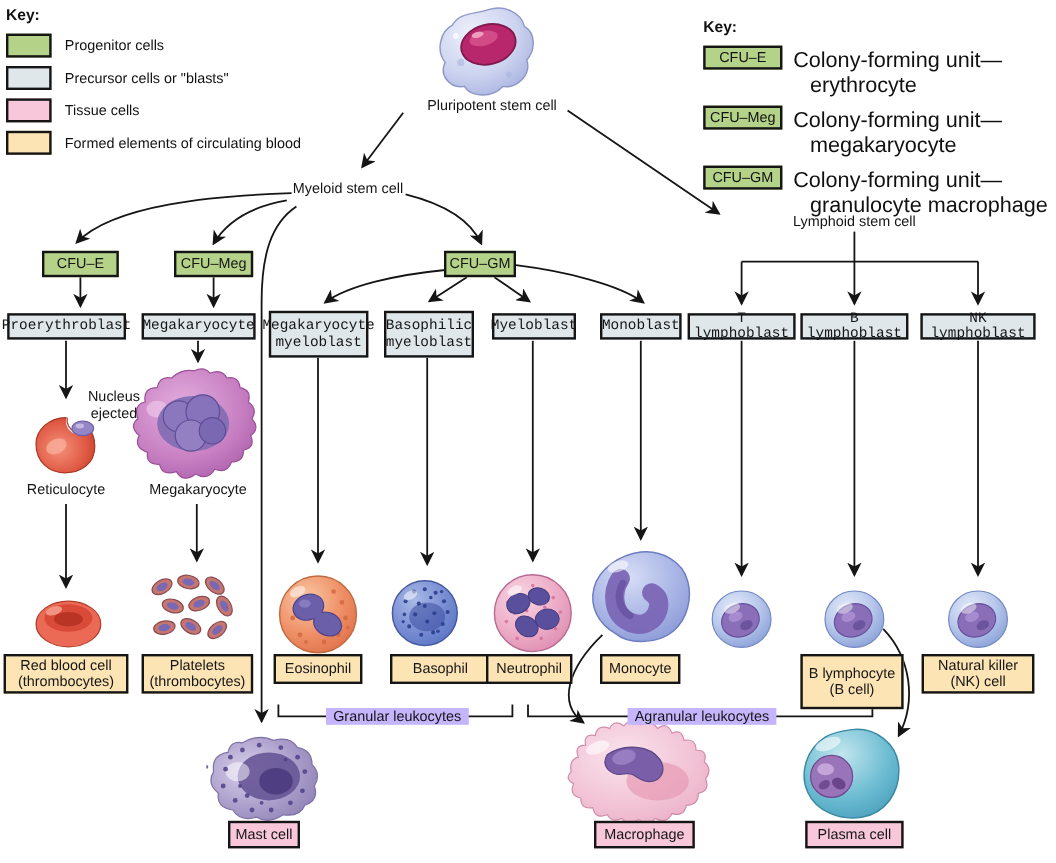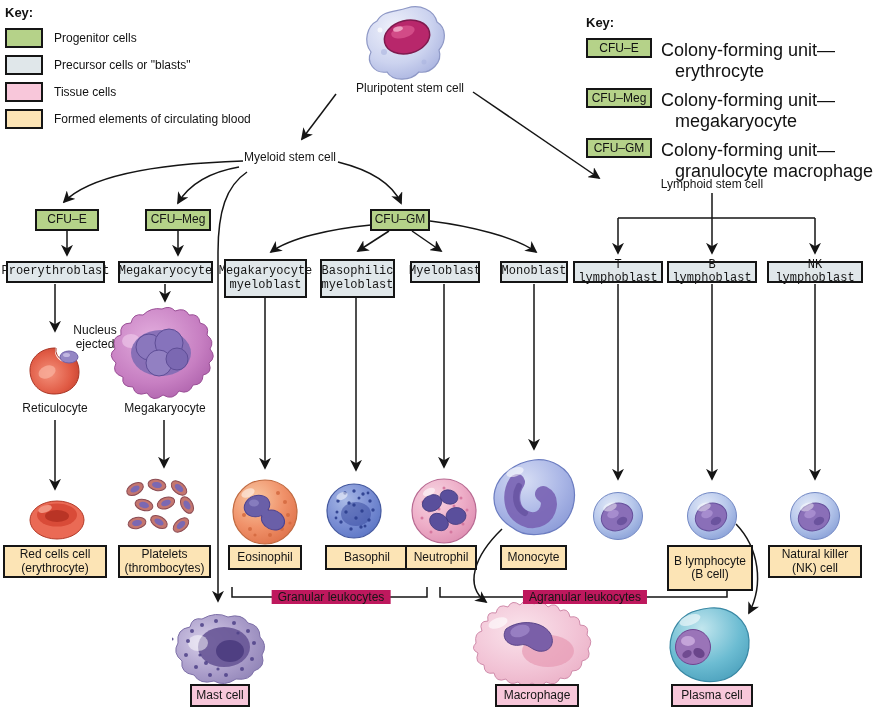--- a/index.html
+++ b/index.html
@@ -13,21 +13,21 @@
     position:absolute; box-sizing:border-box; border:2px solid #151515;
     display:flex; align-items:center; justify-content:center; text-align:center;
     font-size:12px; line-height:1.12; color:#151515; padding:1px 2px;
   }
   .progenitor { background:#b5d289; }
   .precursor  { background:#e0e7ea;font-family:Liberation Mono, monospace; }
   .formed     { background:#fce4b5; }
   .tissue     { background:#f8c7da; }
   .plain { position:absolute; font-size:12px; color:#151515; text-align:center; line-height:1.15; }
   .group-label {
-    position:absolute; transform:translateX(-50%); background:#be185d;
+    position:absolute; transform:translateX(-50%); background:#c4b5fd;
     padding:0 6px; font-size:12px; color:#151515; white-space:nowrap;
   }
   
   .key { position:absolute; }
   .key-title { font-weight:bold; font-size:13px; margin-bottom:8px; }
   .key-row { display:flex; align-items:center; gap:11px; margin-bottom:7px; }
   .swatch { width:38px; height:20px; border:2px solid #151515; box-sizing:border-box; flex:0 0 auto; }
   .sw-progenitor { background:#b5d289; }
   .sw-precursor  { background:#e0e7ea; }
   .sw-formed     { background:#fce4b5; }
@@ -419,21 +419,21 @@
   <div class="node precursor" style="left:410px;top:261px;width:70px;height:22px">Myeloblast</div>
   <div class="node precursor" style="left:500px;top:261px;width:68px;height:22px">Monoblast</div>
   <div class="node precursor" style="left:573px;top:261px;width:90px;height:22px">T lymphoblast</div>
   <div class="node precursor" style="left:667px;top:261px;width:90px;height:22px">B lymphoblast</div>
   <div class="node precursor" style="left:767px;top:261px;width:96px;height:22px">NK lymphoblast</div>
 
   <div class="plain" style="left:64px;top:324px;width:62px">Nucleus ejected</div>
   <div class="plain" style="left:9px;top:402px;width:92px">Reticulocyte</div>
   <div class="plain" style="left:115px;top:402px;width:100px">Megakaryocyte</div>
 
-  <div class="node formed" style="left:3px;top:545px;width:104px;height:33px">Red cells cell (erythrocyte)</div>
+  <div class="node formed" style="left:3px;top:545px;width:104px;height:33px">Red blood cell (thrombocytes)</div>
   <div class="node formed" style="left:118px;top:545px;width:93px;height:33px">Platelets (thrombocytes)</div>
   <div class="node formed" style="left:228px;top:545px;width:74px;height:25px">Eosinophil</div>
   <div class="node formed" style="left:325px;top:545px;width:84px;height:25px">Basophil</div>
   <div class="node formed" style="left:405px;top:545px;width:72px;height:25px">Neutrophil</div>
   <div class="node formed" style="left:500px;top:545px;width:67px;height:25px">Monocyte</div>
   <div class="node formed" style="left:667px;top:545px;width:86px;height:46px">B lymphocyte (B cell)</div>
   <div class="node formed" style="left:768px;top:545px;width:94px;height:33px">Natural killer (NK) cell</div>
 
   <div class="group-label" style="left:331px;top:590px">Granular leukocytes</div>
   <div class="group-label" style="left:585px;top:590px">Agranular leukocytes</div>

